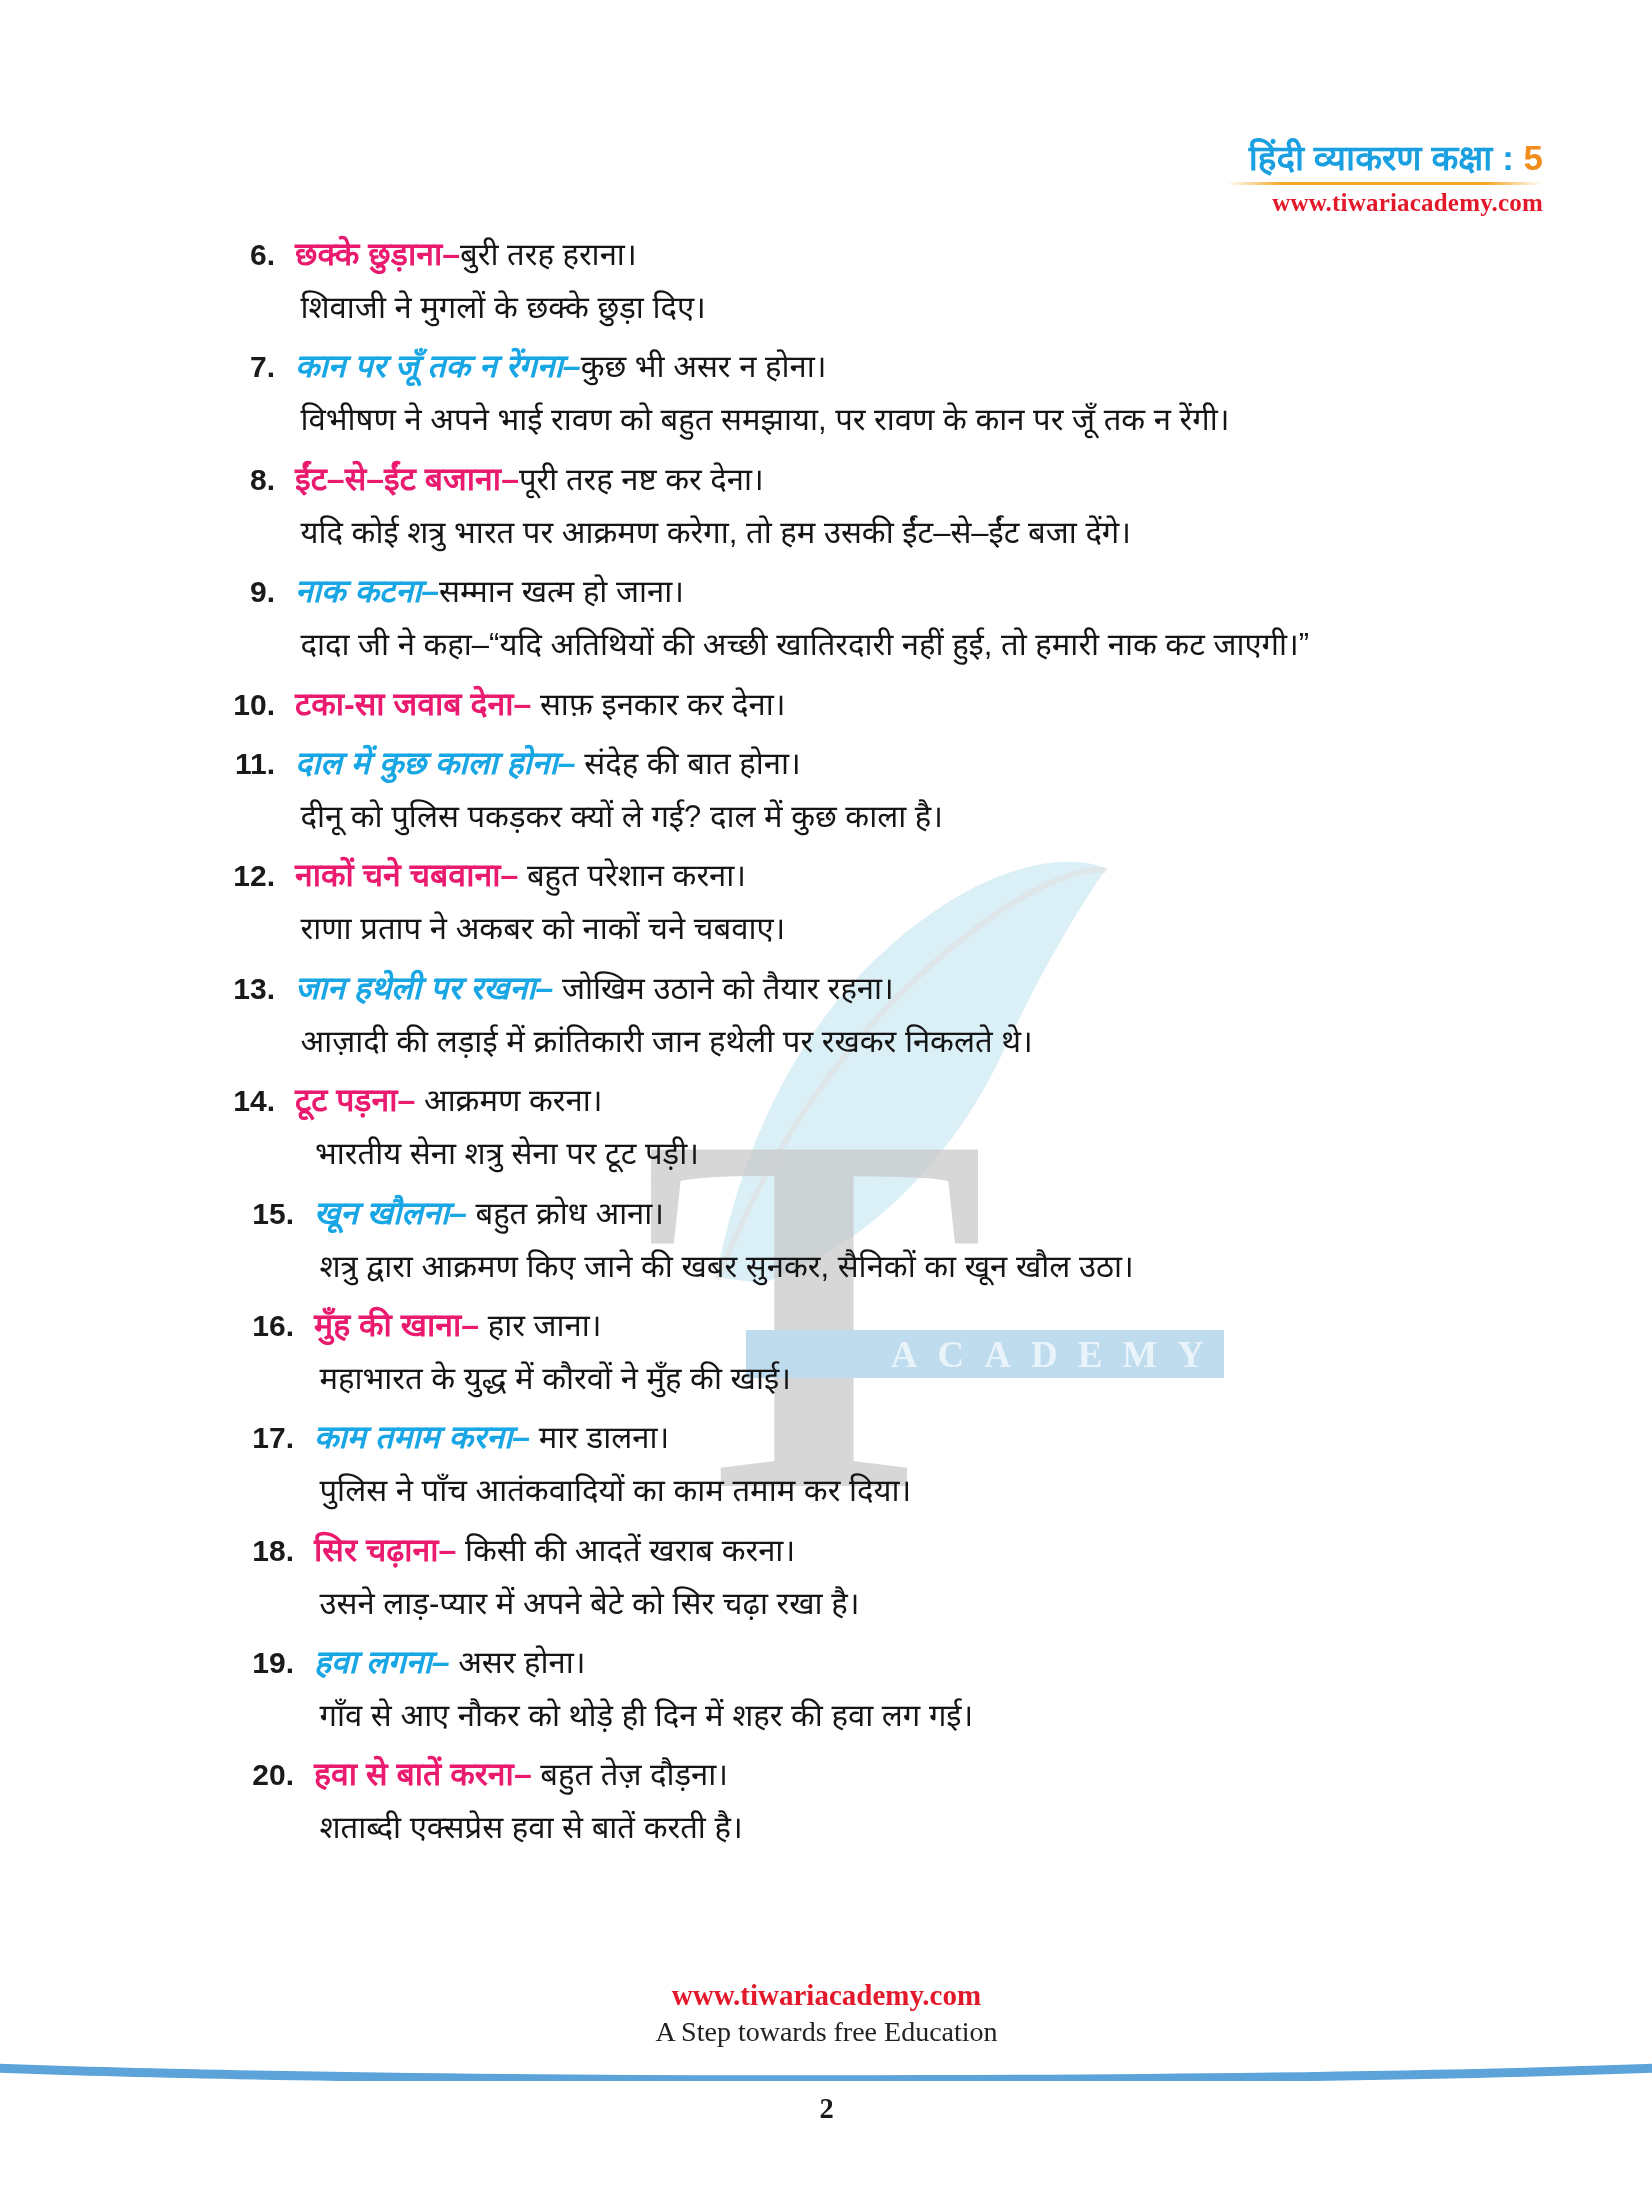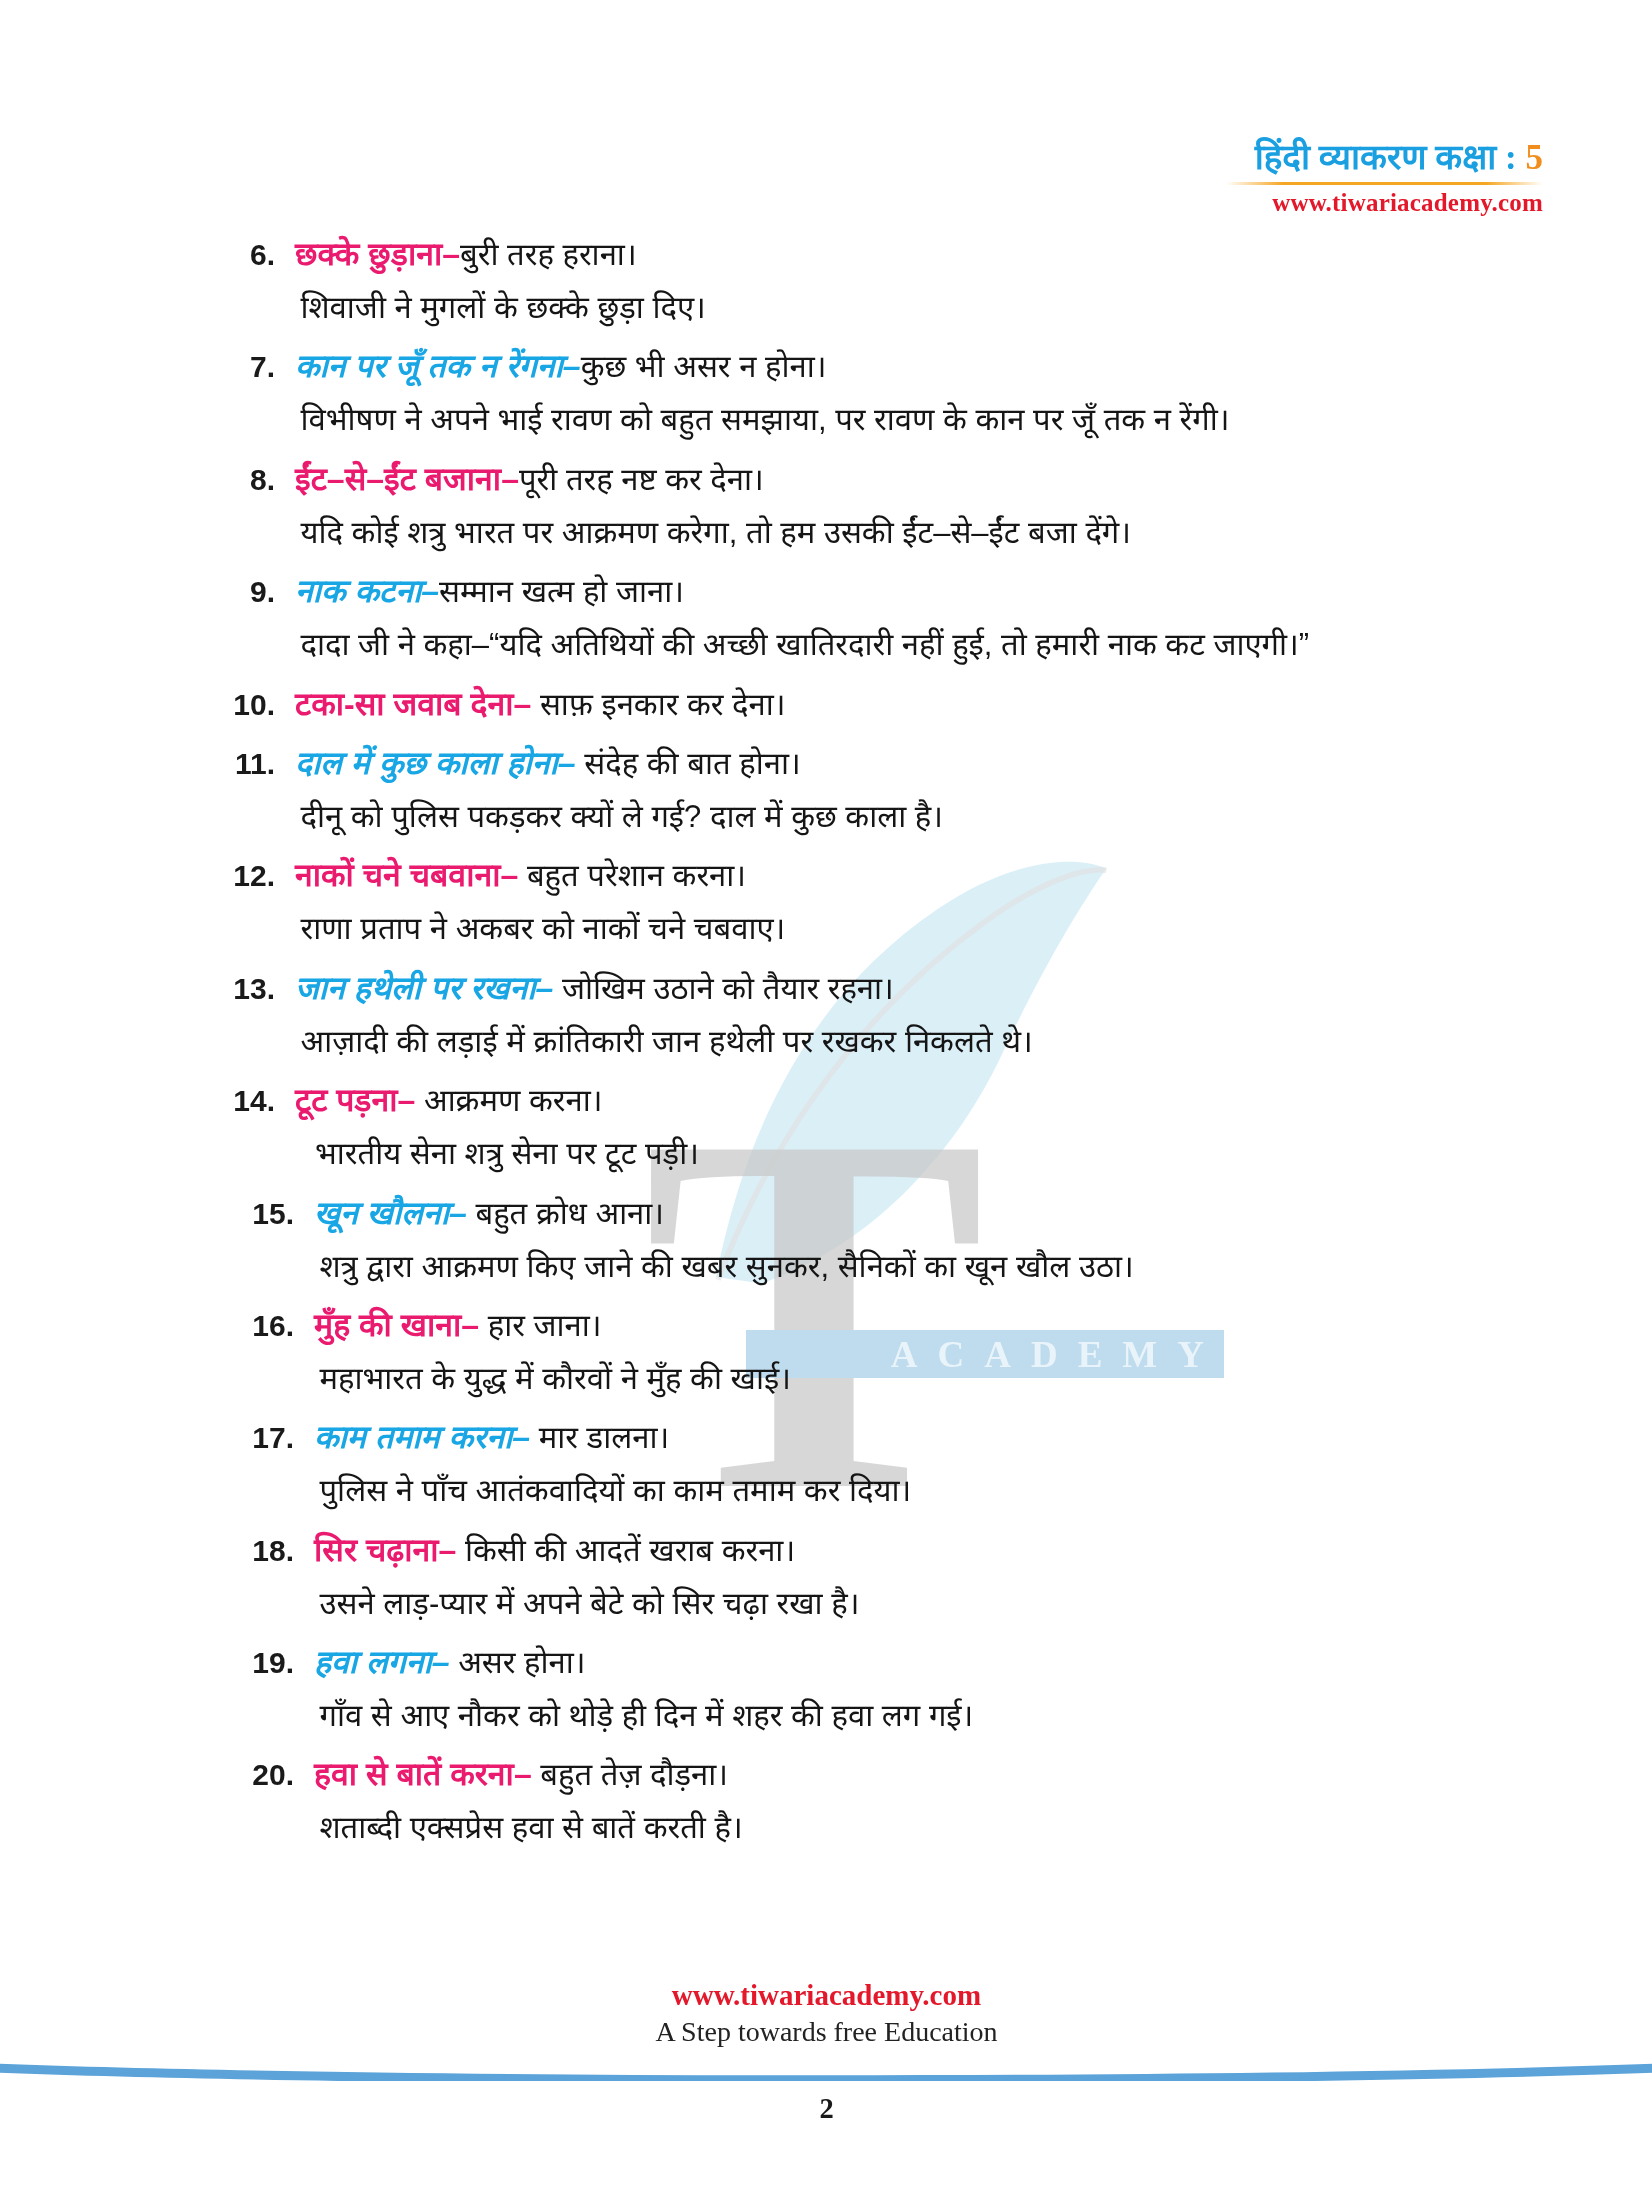--- a/index.html
+++ b/index.html
@@ -83,21 +83,21 @@
 
   
   .header {
     position: absolute;
     right: 110px;
     top: 138px;
     text-align: right;
     z-index: 3;
   }
   .header-title {
-    font-family: Liberation Serif, serif;
+    font-family: Liberation Sans, sans-serif;
     font-size: 35px;
     font-weight: bold;
     color: #1a9fe0;
     line-height: 1.15;
     white-space: nowrap;
   }
   .header-title .num {
     color: #f08d1c;
   }
   .header-rule {

